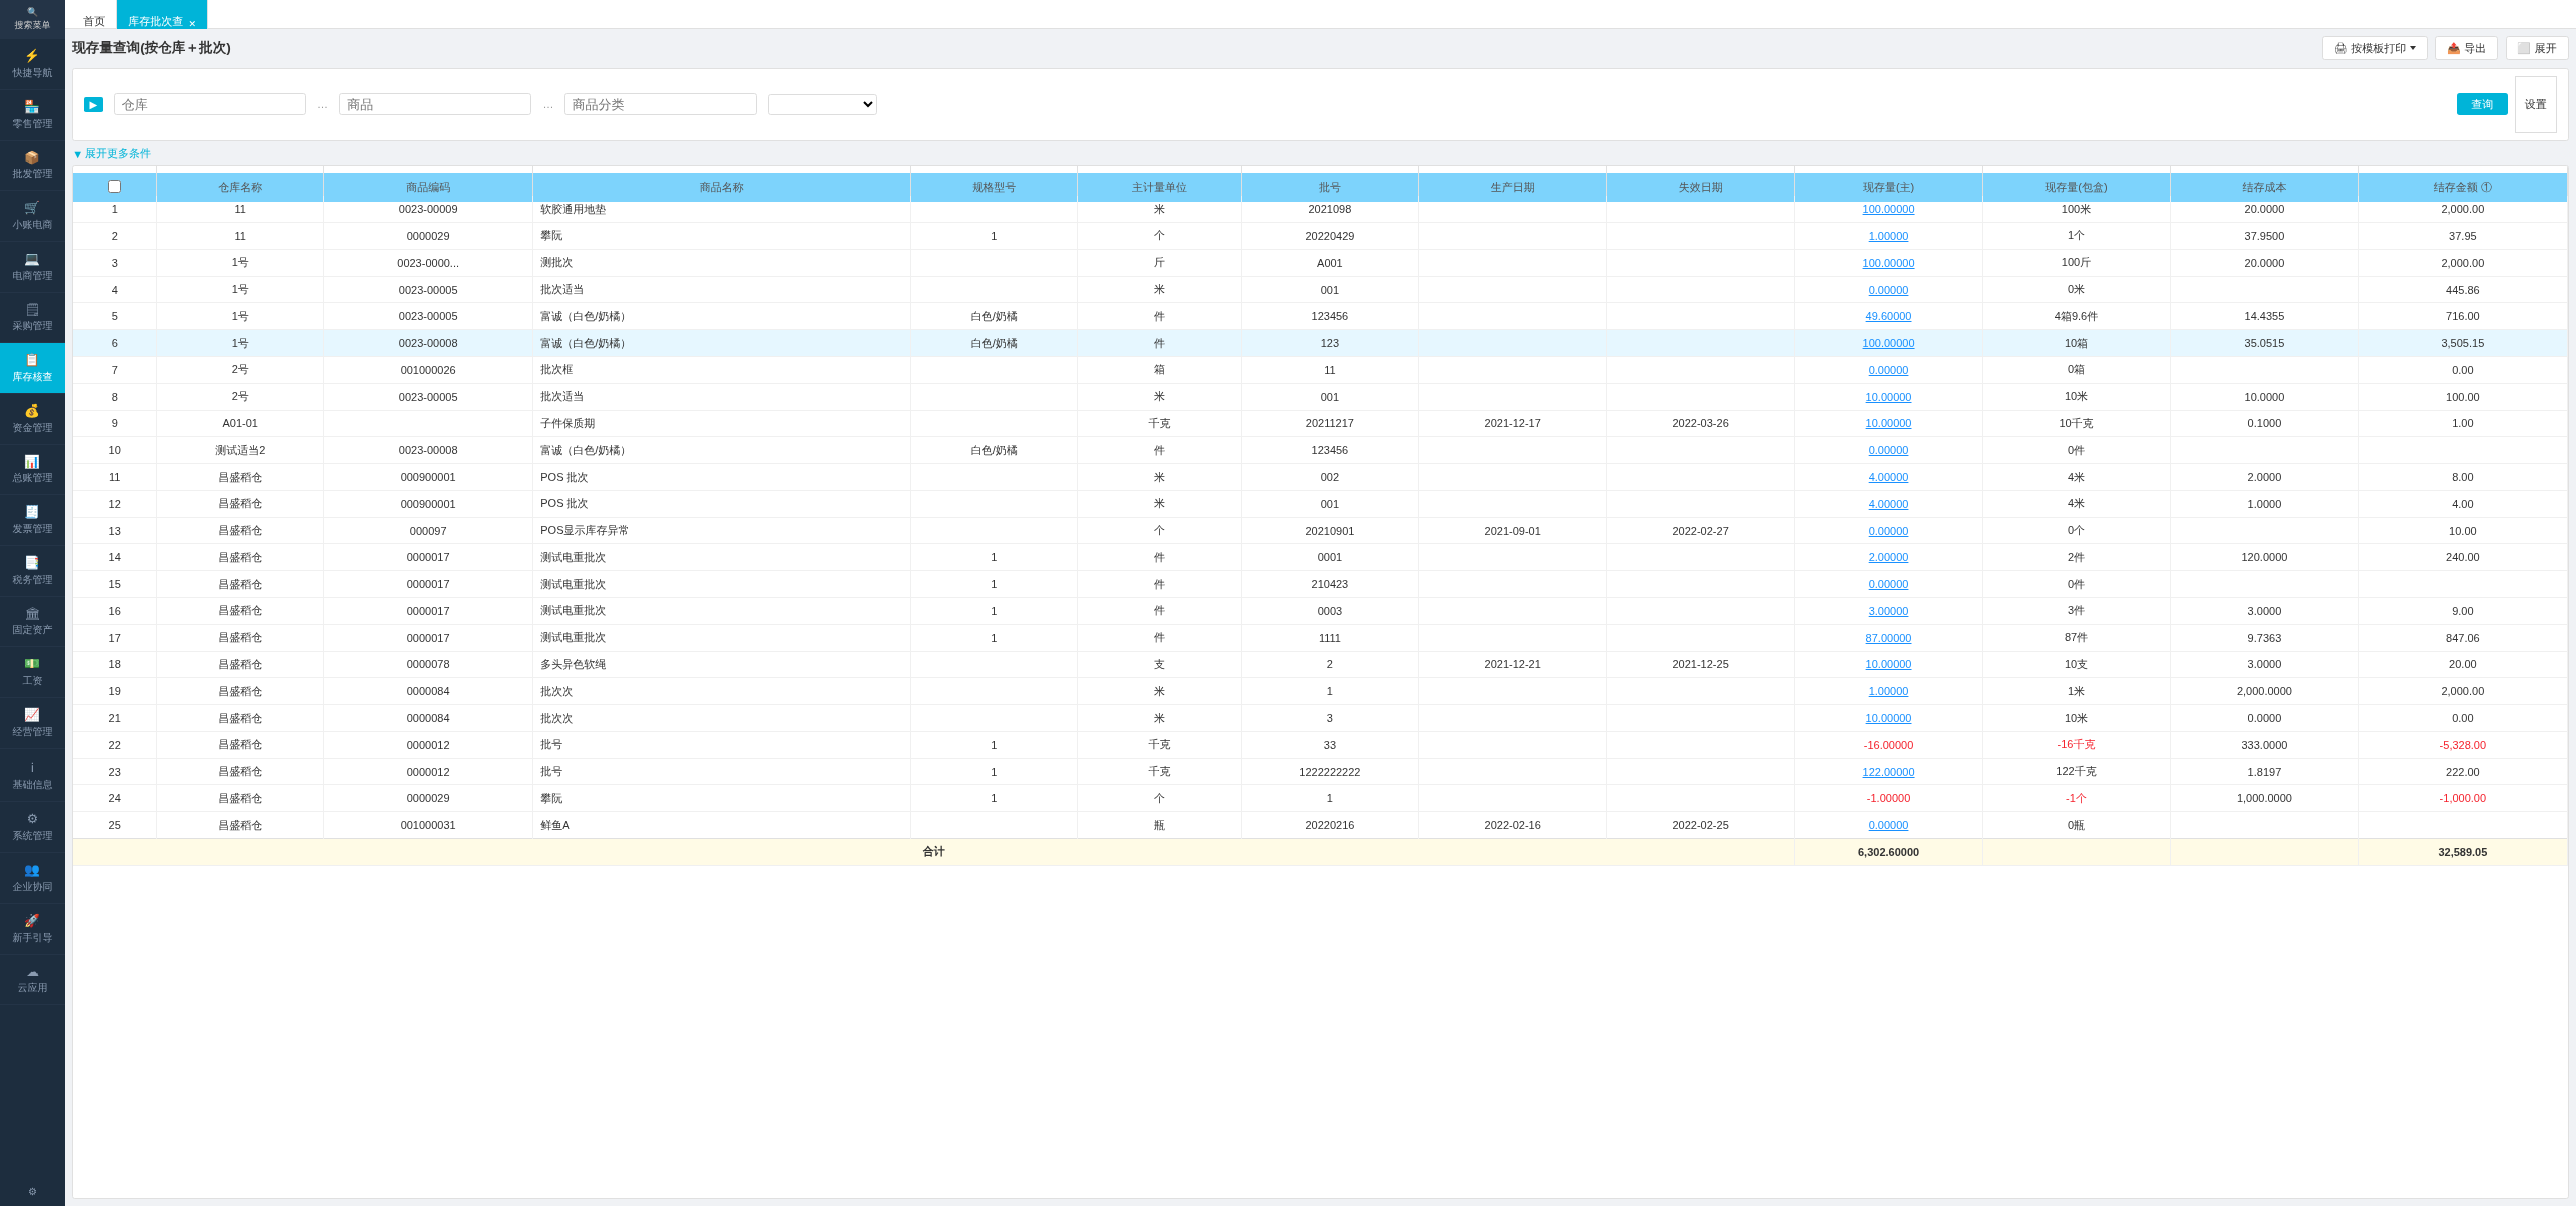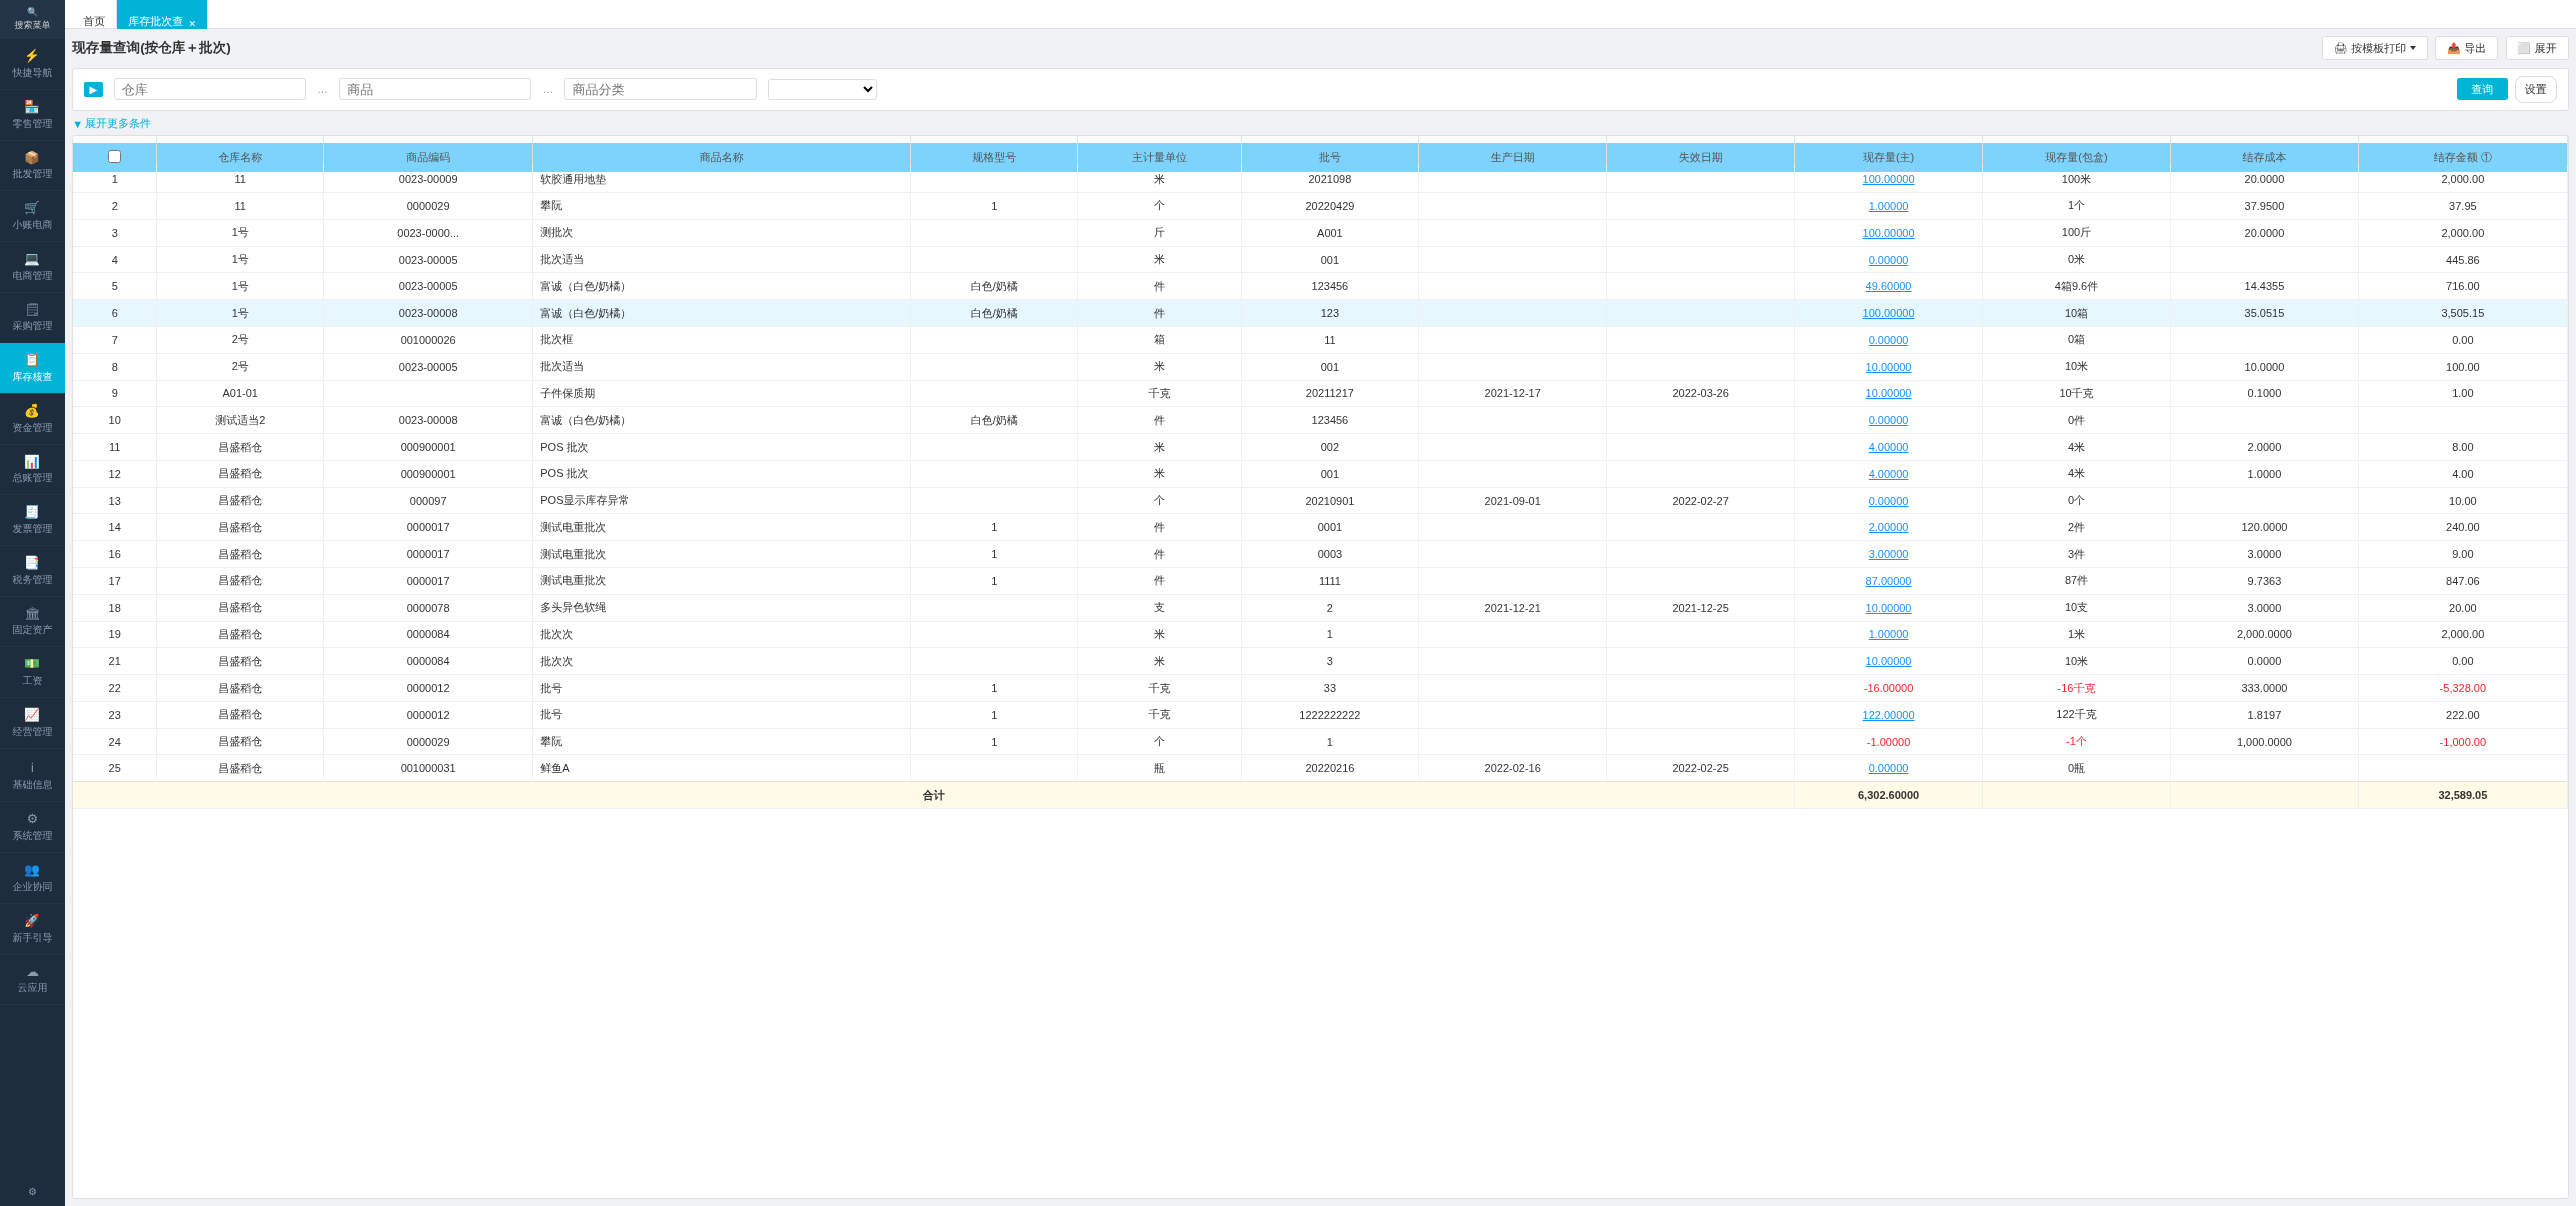--- a/index.html
+++ b/index.html
@@ -60,21 +60,21 @@
     .col-spec { width: 72px; }
     .col-unit { width: 54px; }
     .col-batch { width: 72px; }
     .col-mfgdate { width: 81px; }
     .col-expdate { width: 81px; }
     .col-qty { width: 81px; }
     .col-qtybox { width: 81px; }
     .col-cost { width: 81px; }
     .col-amount { width: 90px; margin-left: 30px; }
     .search-btn { background: #00b4d8; color: #fff; border: none; border-radius: 2.7px; padding: 3.6px 14.5px; cursor: pointer; font-size: 11px; }
-    .set-btn { border: 0.9px solid #ddd; background: #fff; border-radius: 8px; padding: 5px 9px; cursor: pointer; font-size: 11px; color: #333; }
+    .set-btn { border: 0.9px solid #ddd; background: #fff; border-radius: 0; padding: 20px 9px; cursor: pointer; font-size: 11px; color: #333; }
     .chevron-icon { display: inline-block; width: 0; height: 0; border-left: 3.6px solid transparent; border-right: 3.6px solid transparent; border-top: 4.5px solid currentColor; vertical-align: middle; }
     .filter-arrow { display: inline-block; background: #00b4d8; color: #fff; border-radius: 1.8px; padding: 1.8px 5.4px; font-size: 10px; cursor: pointer; }
   </style>
 </head>
 <body>
 
 <div class="sidebar">
   <div class="sidebar-search">
     <span>🔍</span>
     <span>搜索菜单</span>
@@ -452,20 +452,35 @@
     <td>件</td>
     <td>0001</td>
     <td></td>
     <td></td>
     <td><span class="link-text">2.00000</span></td>
     <td>2件</td>
     <td>120.0000</td>
     <td class="">240.00</td>
   </tr>
             <tr>
+    <td>15</td>
+    <td>昌盛稻仓</td>
+    <td>0000017</td>
+    <td class="text-left">测试电重批次</td>
+    <td>1</td>
+    <td>件</td>
+    <td>210423</td>
+    <td></td>
+    <td></td>
+    <td><span class="link-text">0.00000</span></td>
+    <td>0件</td>
+    <td></td>
+    <td class=""></td>
+  </tr>
+            <tr>
     <td>16</td>
     <td>昌盛稻仓</td>
     <td>0000017</td>
     <td class="text-left">测试电重批次</td>
     <td>1</td>
     <td>件</td>
     <td>0003</td>
     <td></td>
     <td></td>
     <td><span class="link-text">3.00000</span></td>

